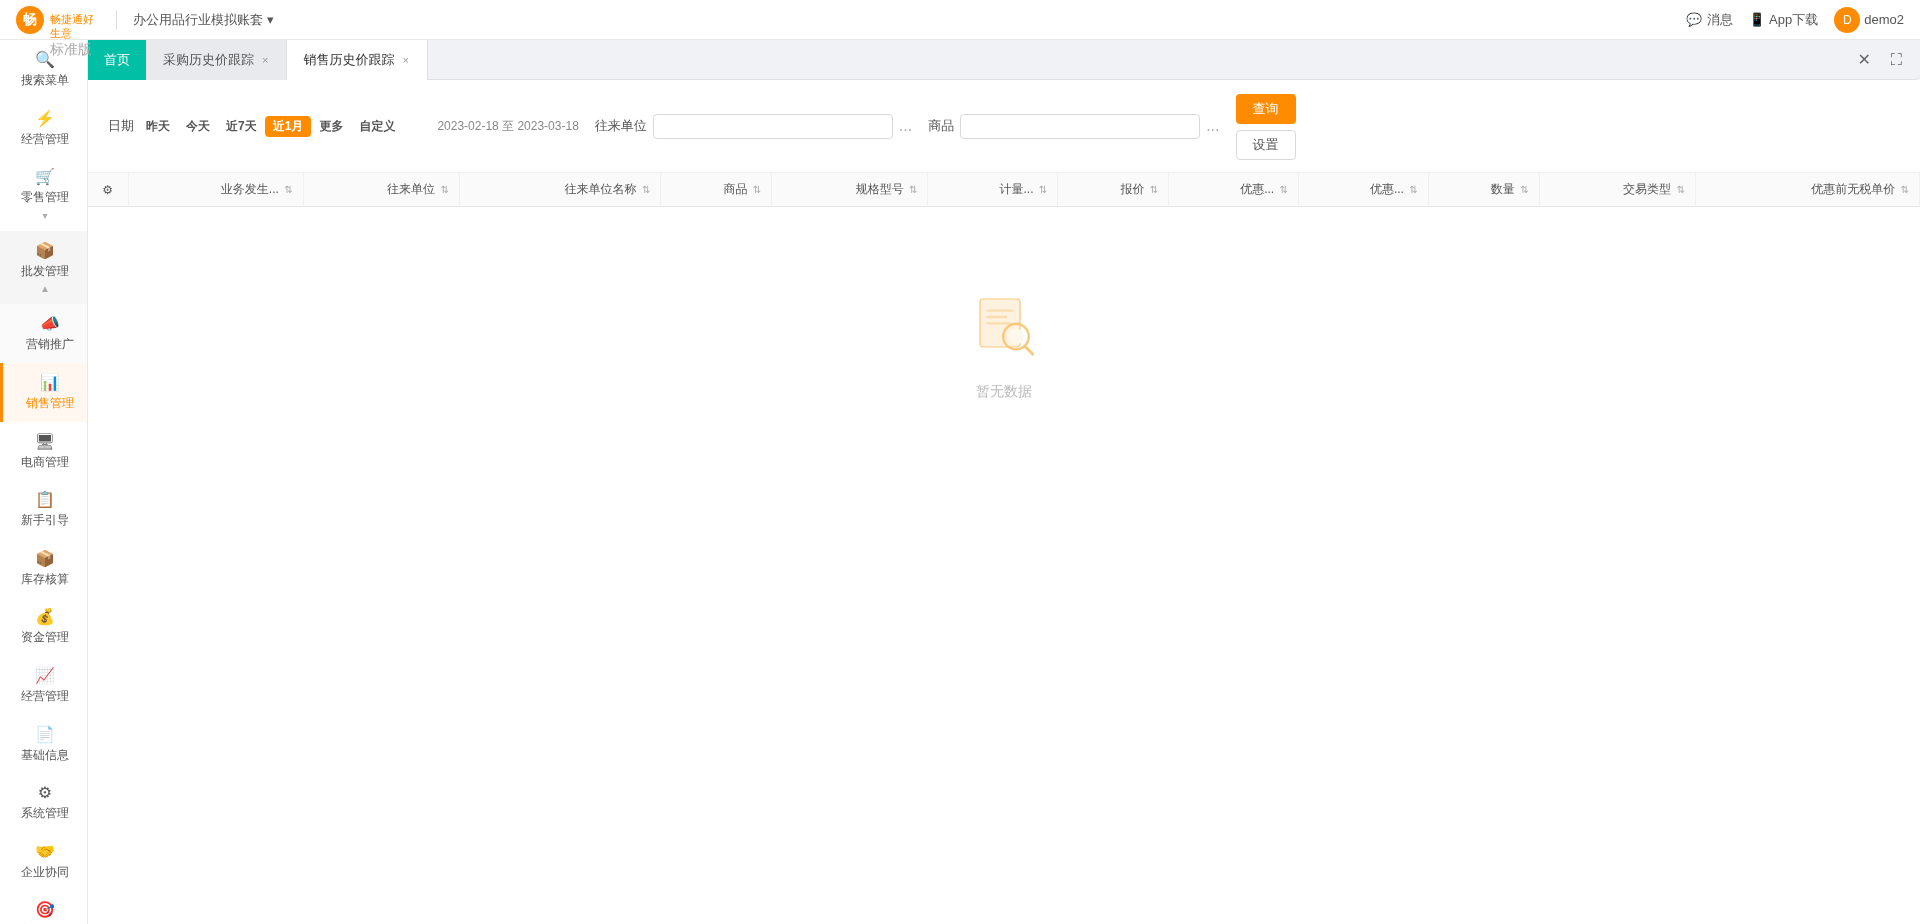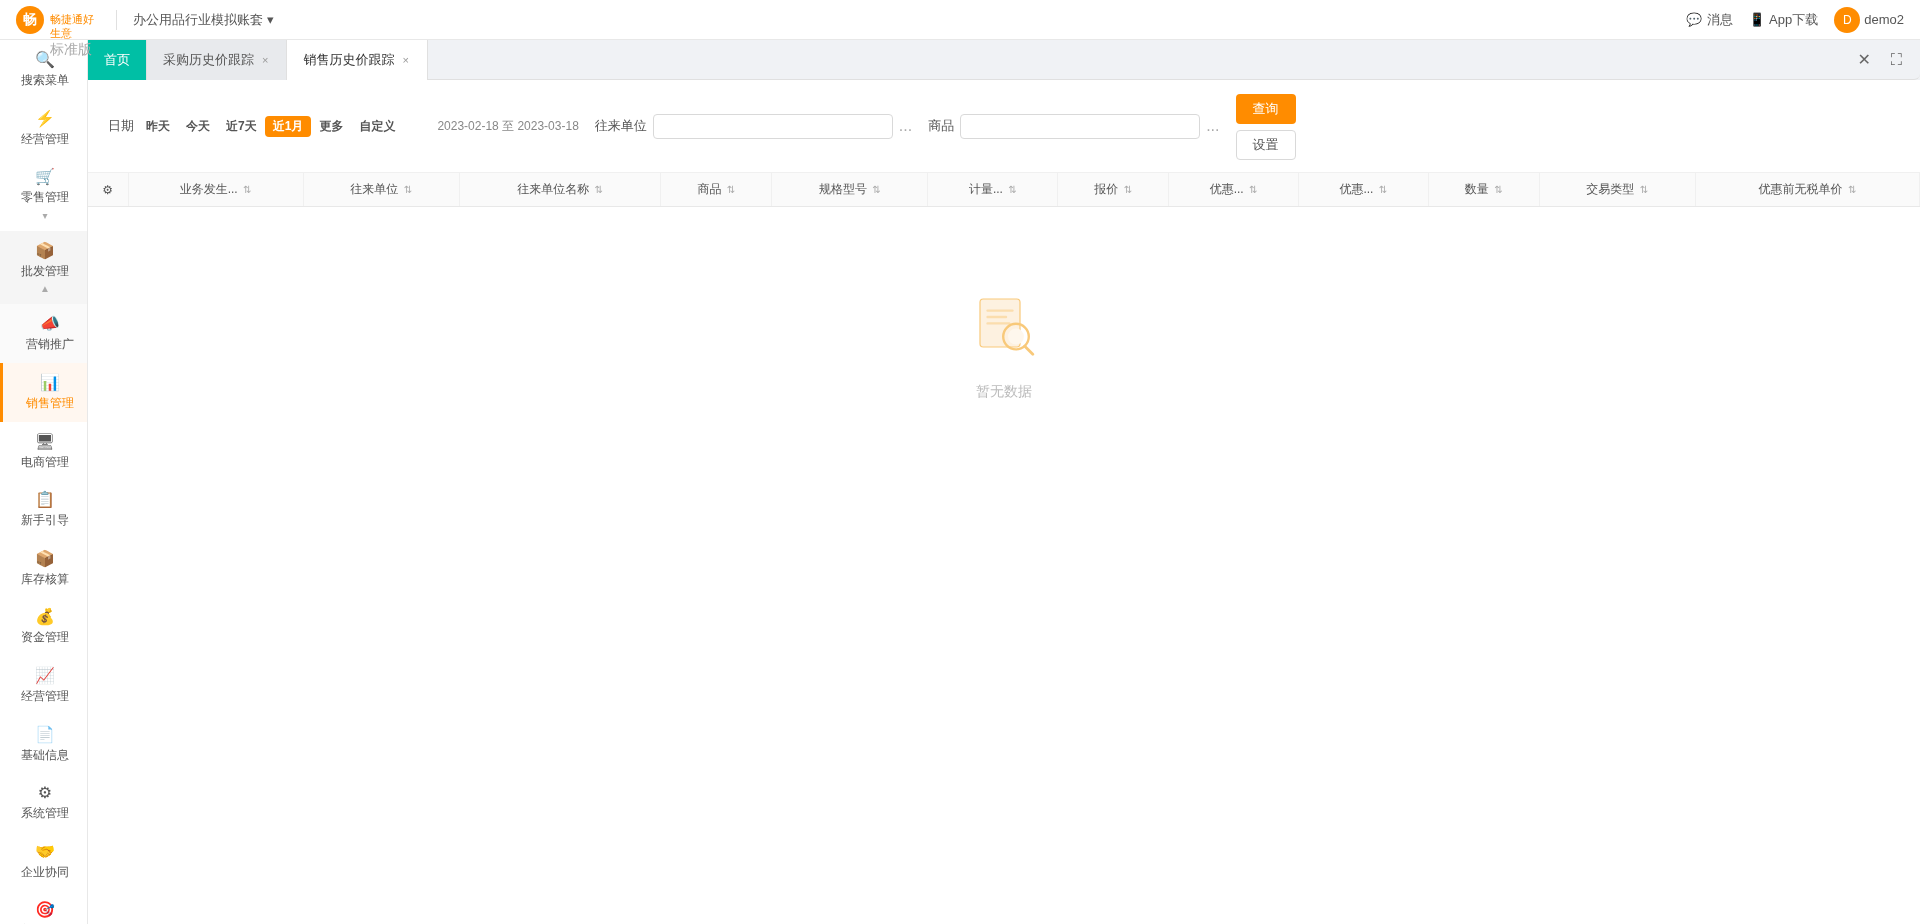--- a/index.html
+++ b/index.html
@@ -321,21 +321,21 @@
     }
     .data-table th {
       background: #fafafa;
       border-bottom: 1px solid #e8e8e8;
       border-right: 1px solid #f0f0f0;
       padding: 8px 10px;
       font-size: 12px;
       color: #555;
       font-weight: 500;
       white-space: nowrap;
-      text-align: center;
+      text-align: right;
     }
     .data-table th:first-child { width: 40px; text-align: center; }
     .data-table th .sort-icon { color: #aaa; font-size: 10px; margin-left: 2px; }
 
     
     .empty-state {
       display: flex;
       flex-direction: column;
       align-items: center;
       justify-content: flex-start;

